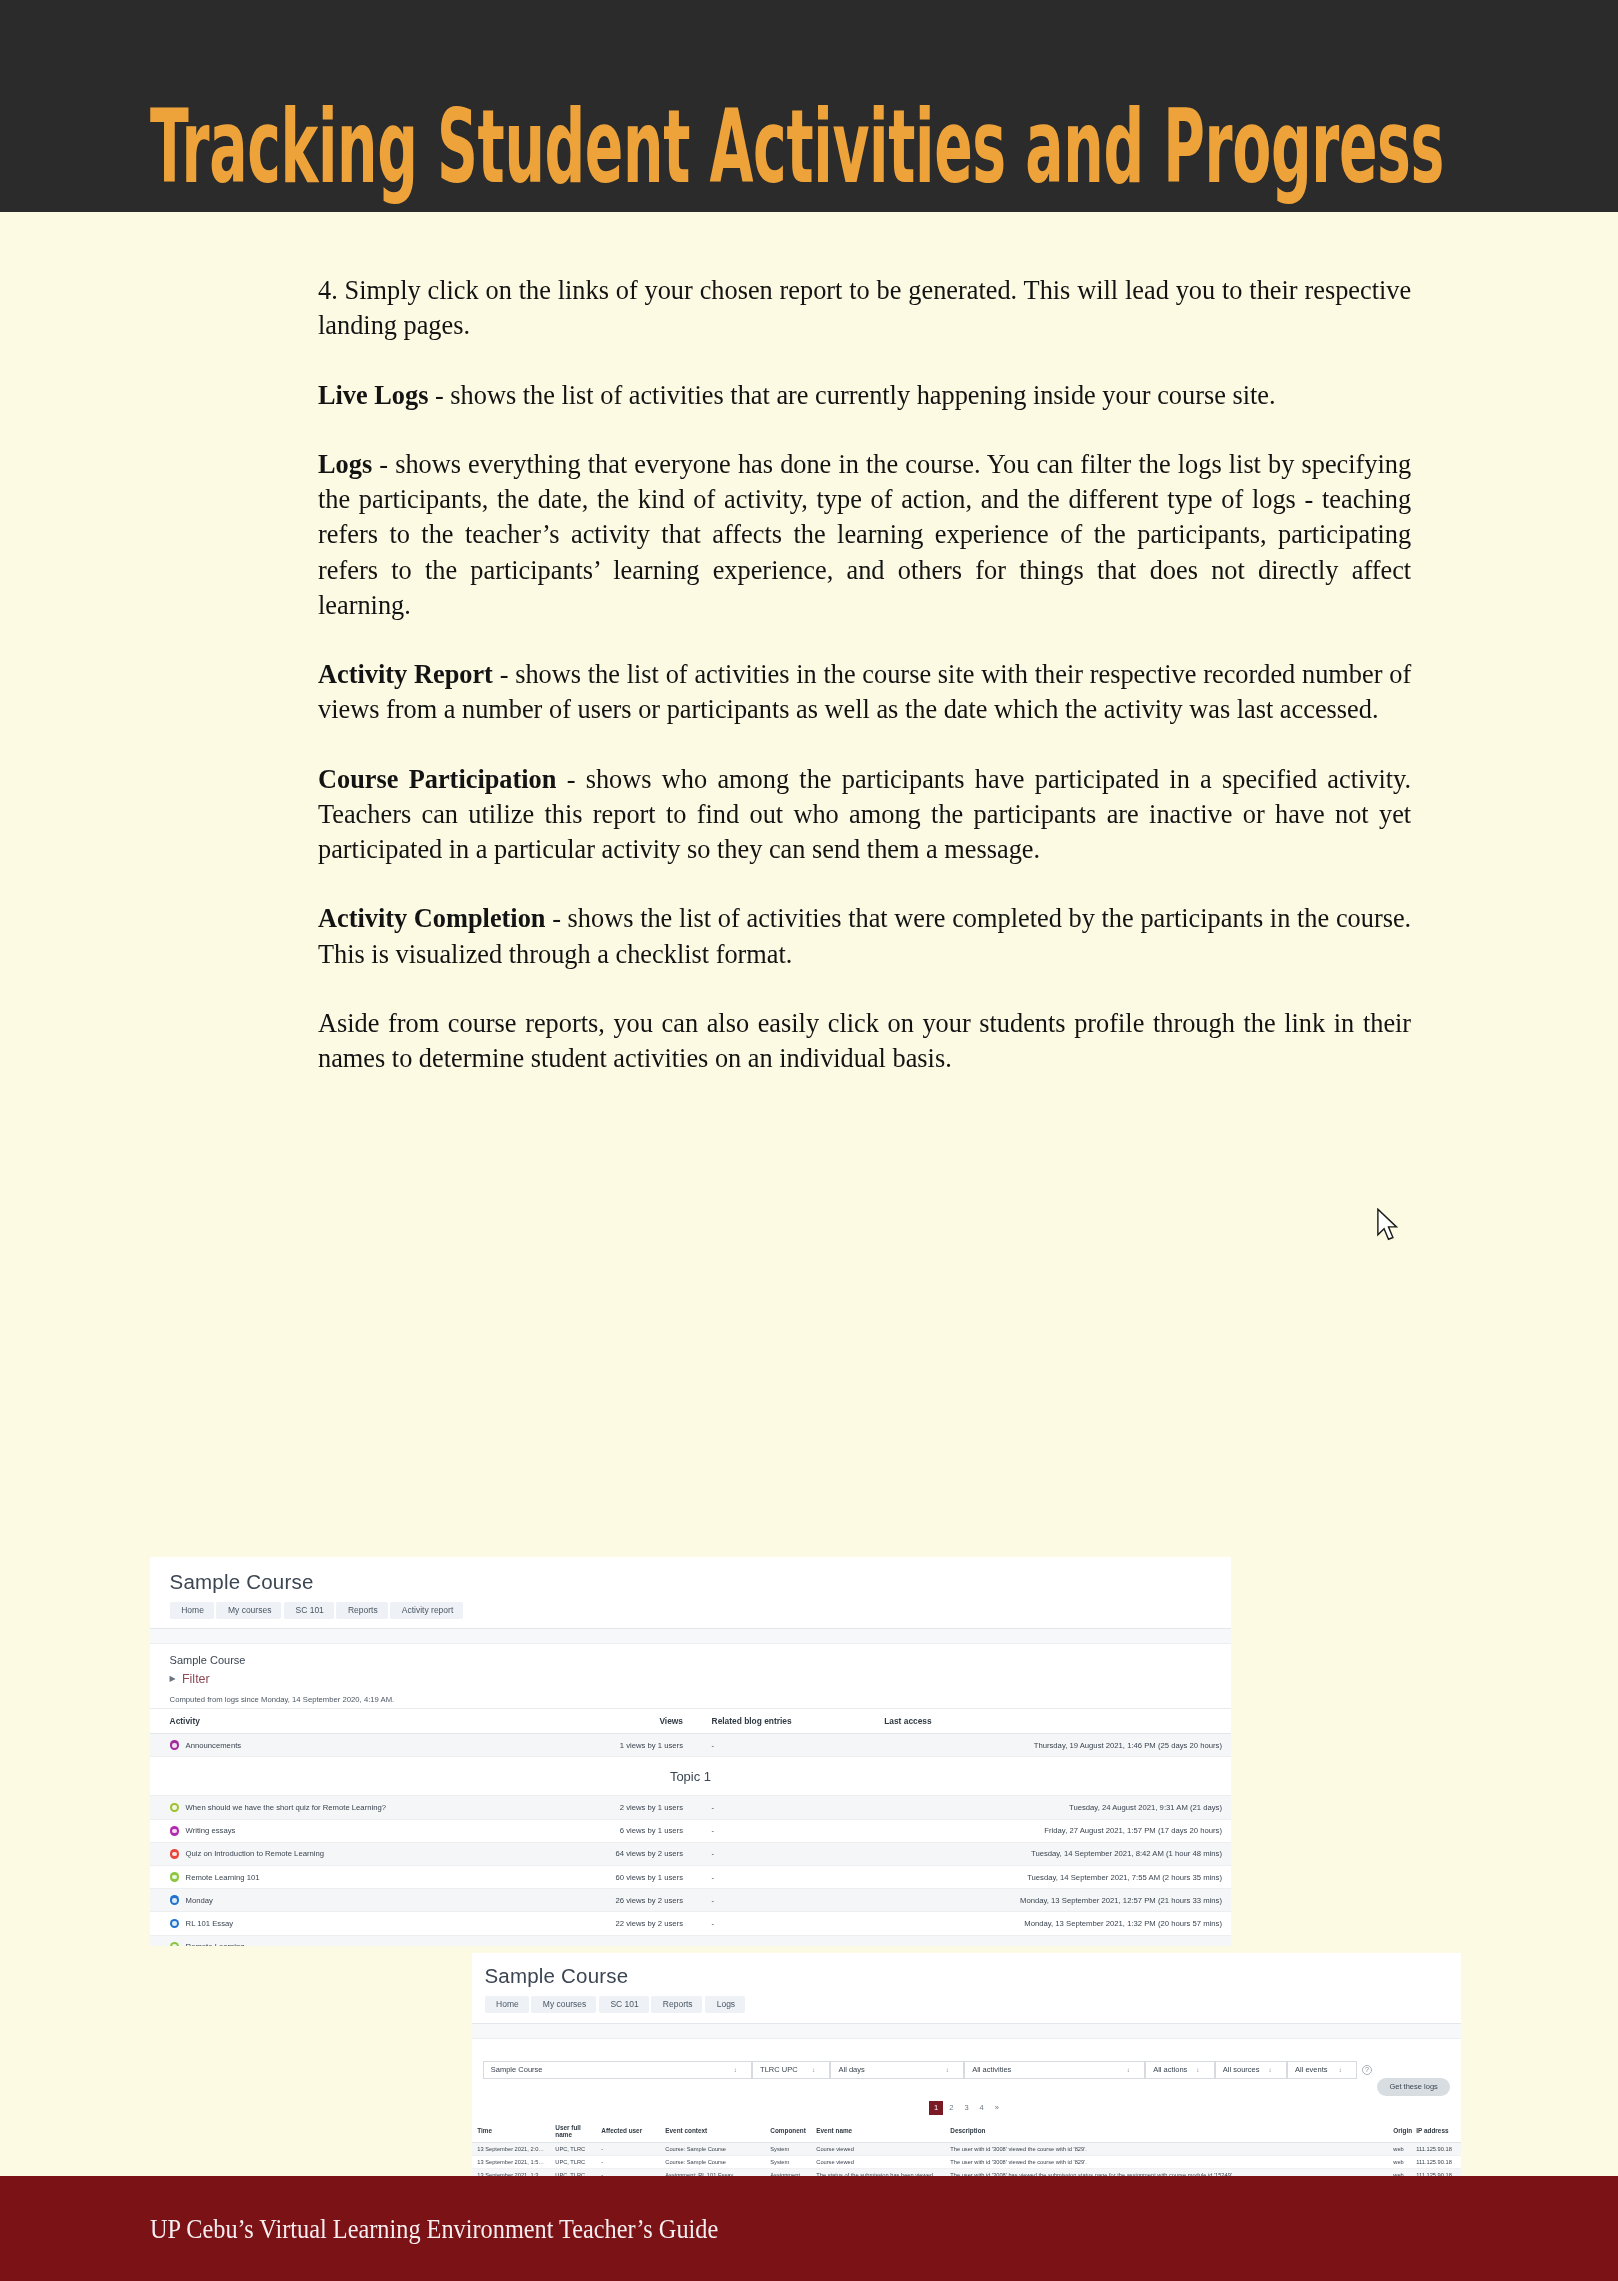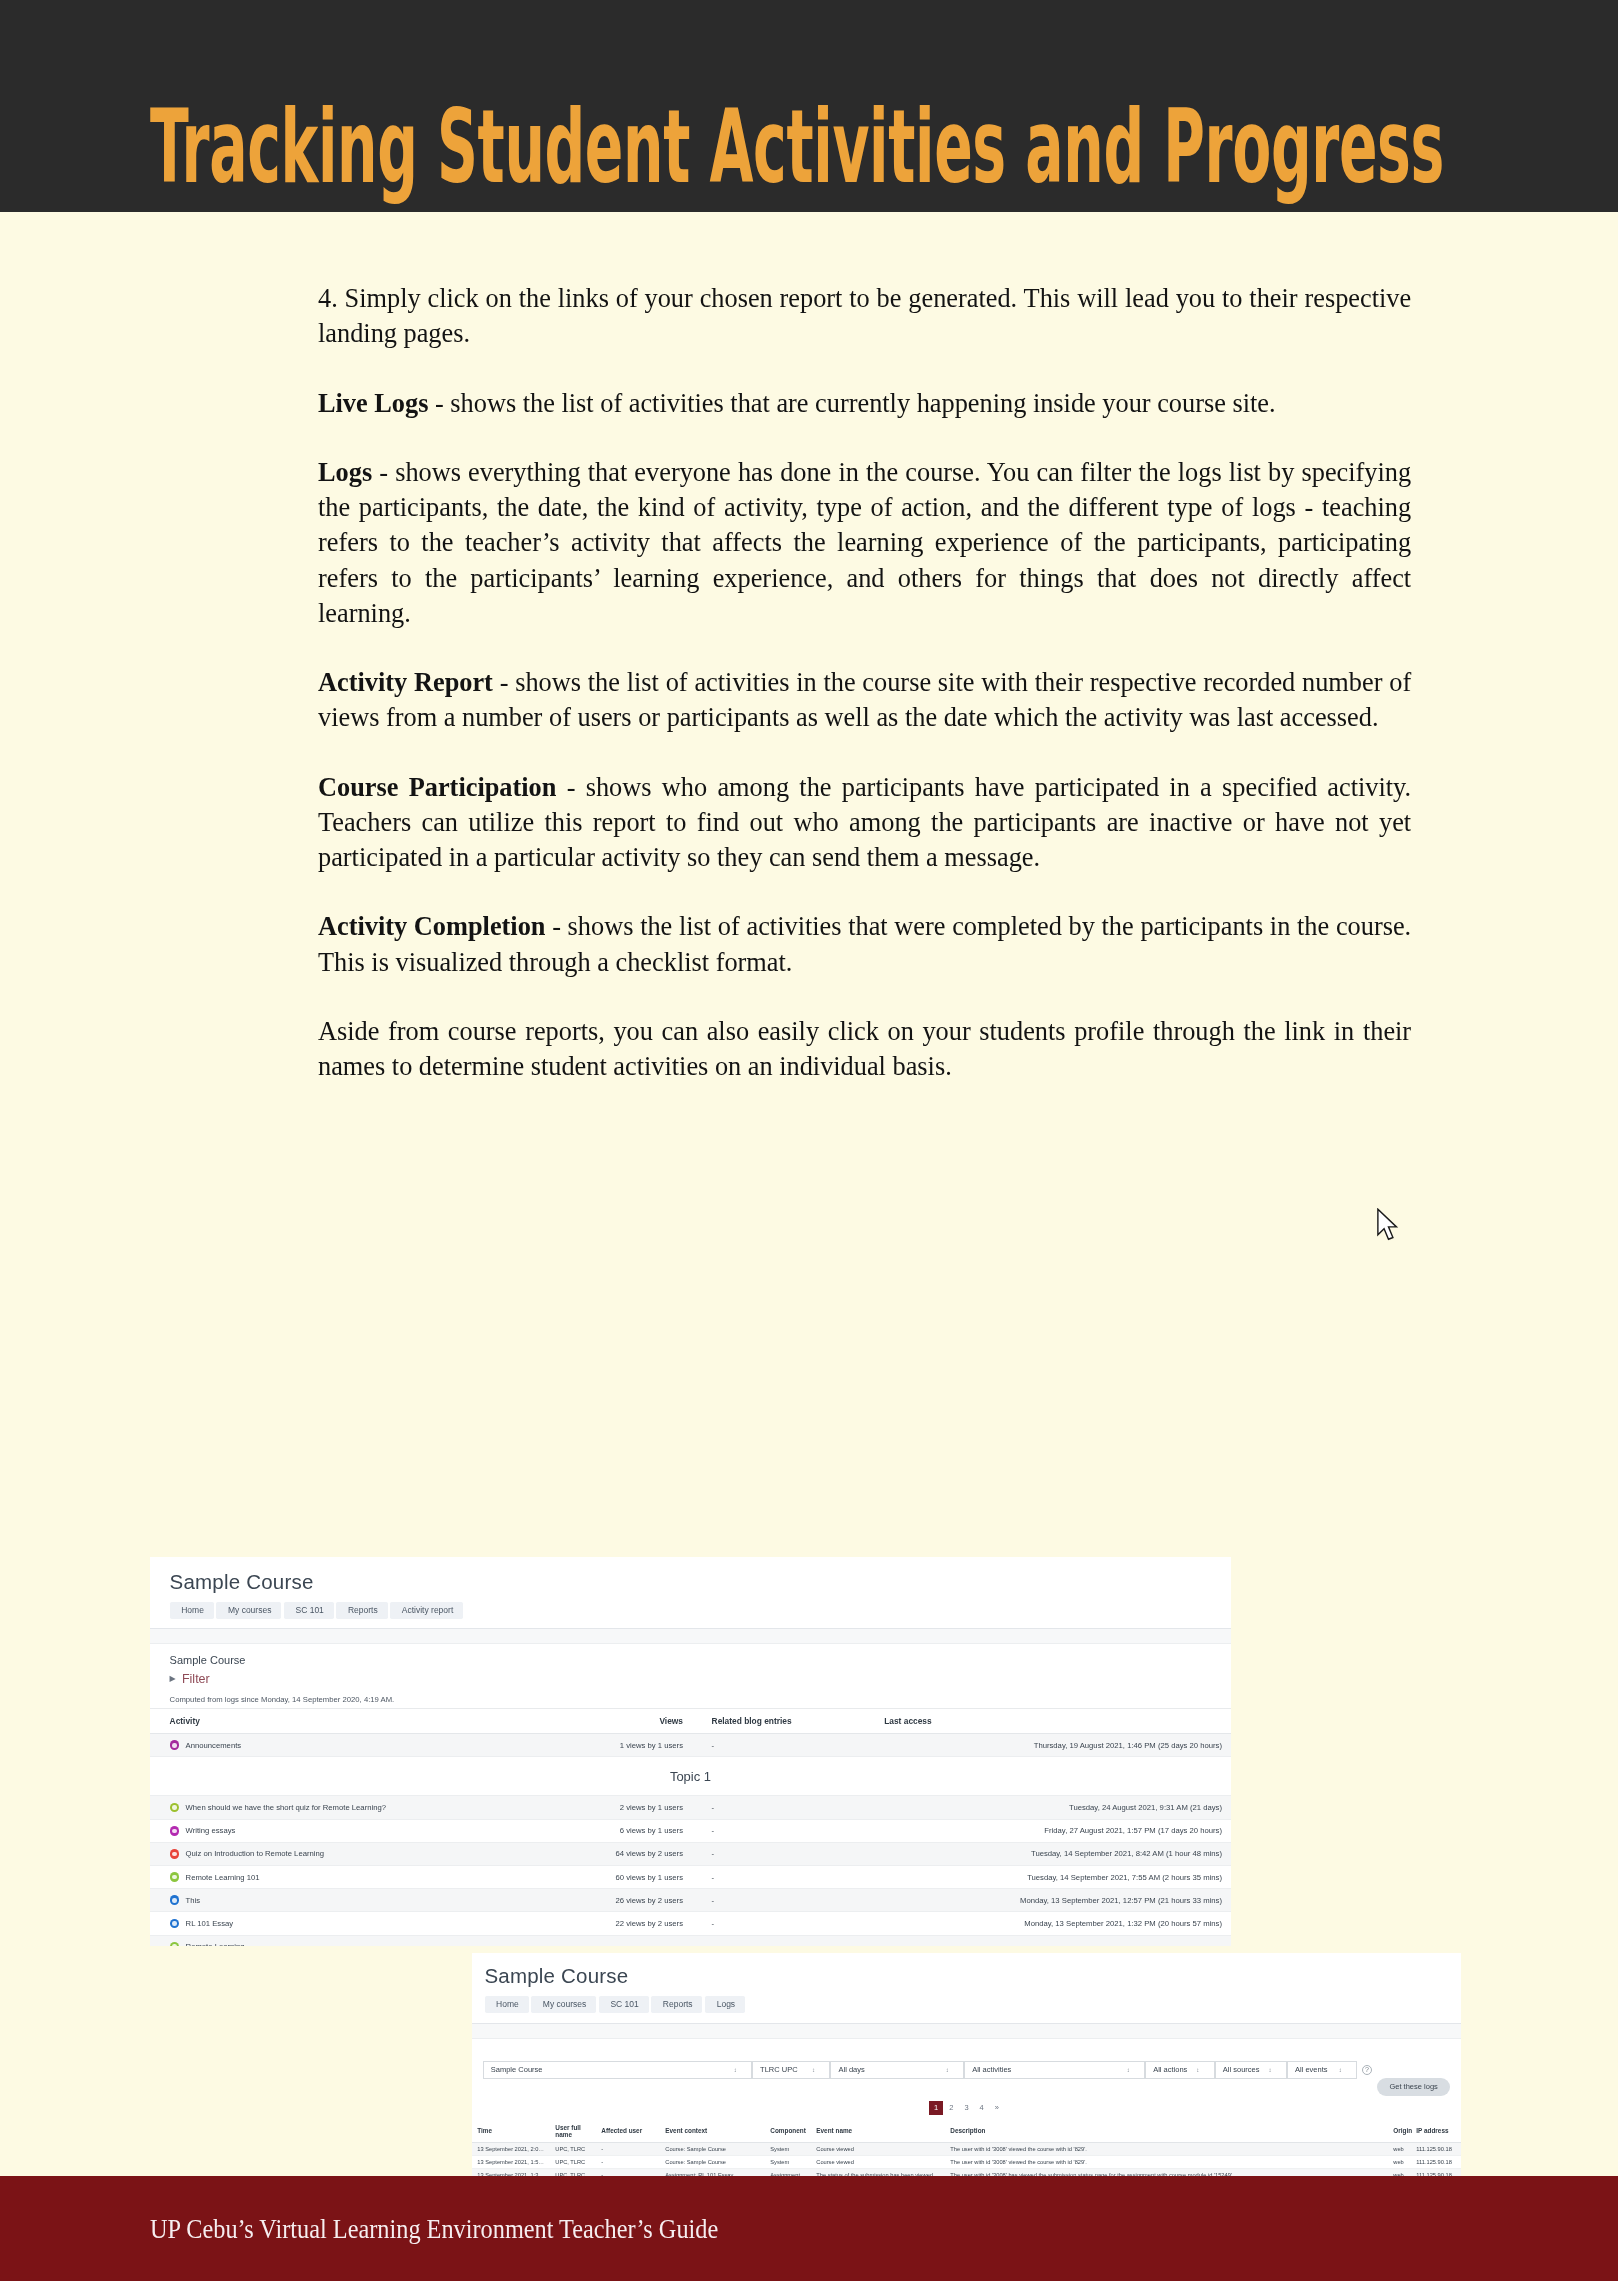--- a/index.html
+++ b/index.html
@@ -34,21 +34,21 @@
   
   .page-body {
     position: relative;
     width: 100%;
     height: calc(2281px - 212px);
     background: #fdfae3;
   }
   .content-col {
     position: absolute;
     left: 318px;
-    top: 68px;
+    top: 60px;
     width: 1094px;
   }
   p.para {
     margin: 0 0 34px 0;
     font-size: 28px;
     line-height: 1.26;
     color: #131313;
     text-align: justify;
     font-family: "Liberation Serif", serif;
     transform: scaleX(0.94);
@@ -299,21 +299,21 @@
               </div>
             </td>
             <td class="views">60 views by 1 users</td>
             <td class="blog">-</td>
             <td class="last">Tuesday, 14 September 2021, 7:55 AM (2 hours 35 mins)</td>
           </tr>
           <tr class="alt">
             <td>
               <div class="actname">
                 <span class="dot" style="background: rgb(31, 114, 208);"></span>
-                <span>This</span>
+                <span>Monday</span>
               </div>
             </td>
             <td class="views">26 views by 2 users</td>
             <td class="blog">-</td>
             <td class="last">Monday, 13 September 2021, 12:57 PM (21 hours 33 mins)</td>
           </tr>
           <tr>
             <td>
               <div class="actname">
                 <span class="dot" style="background: rgb(31, 114, 208);"></span>

